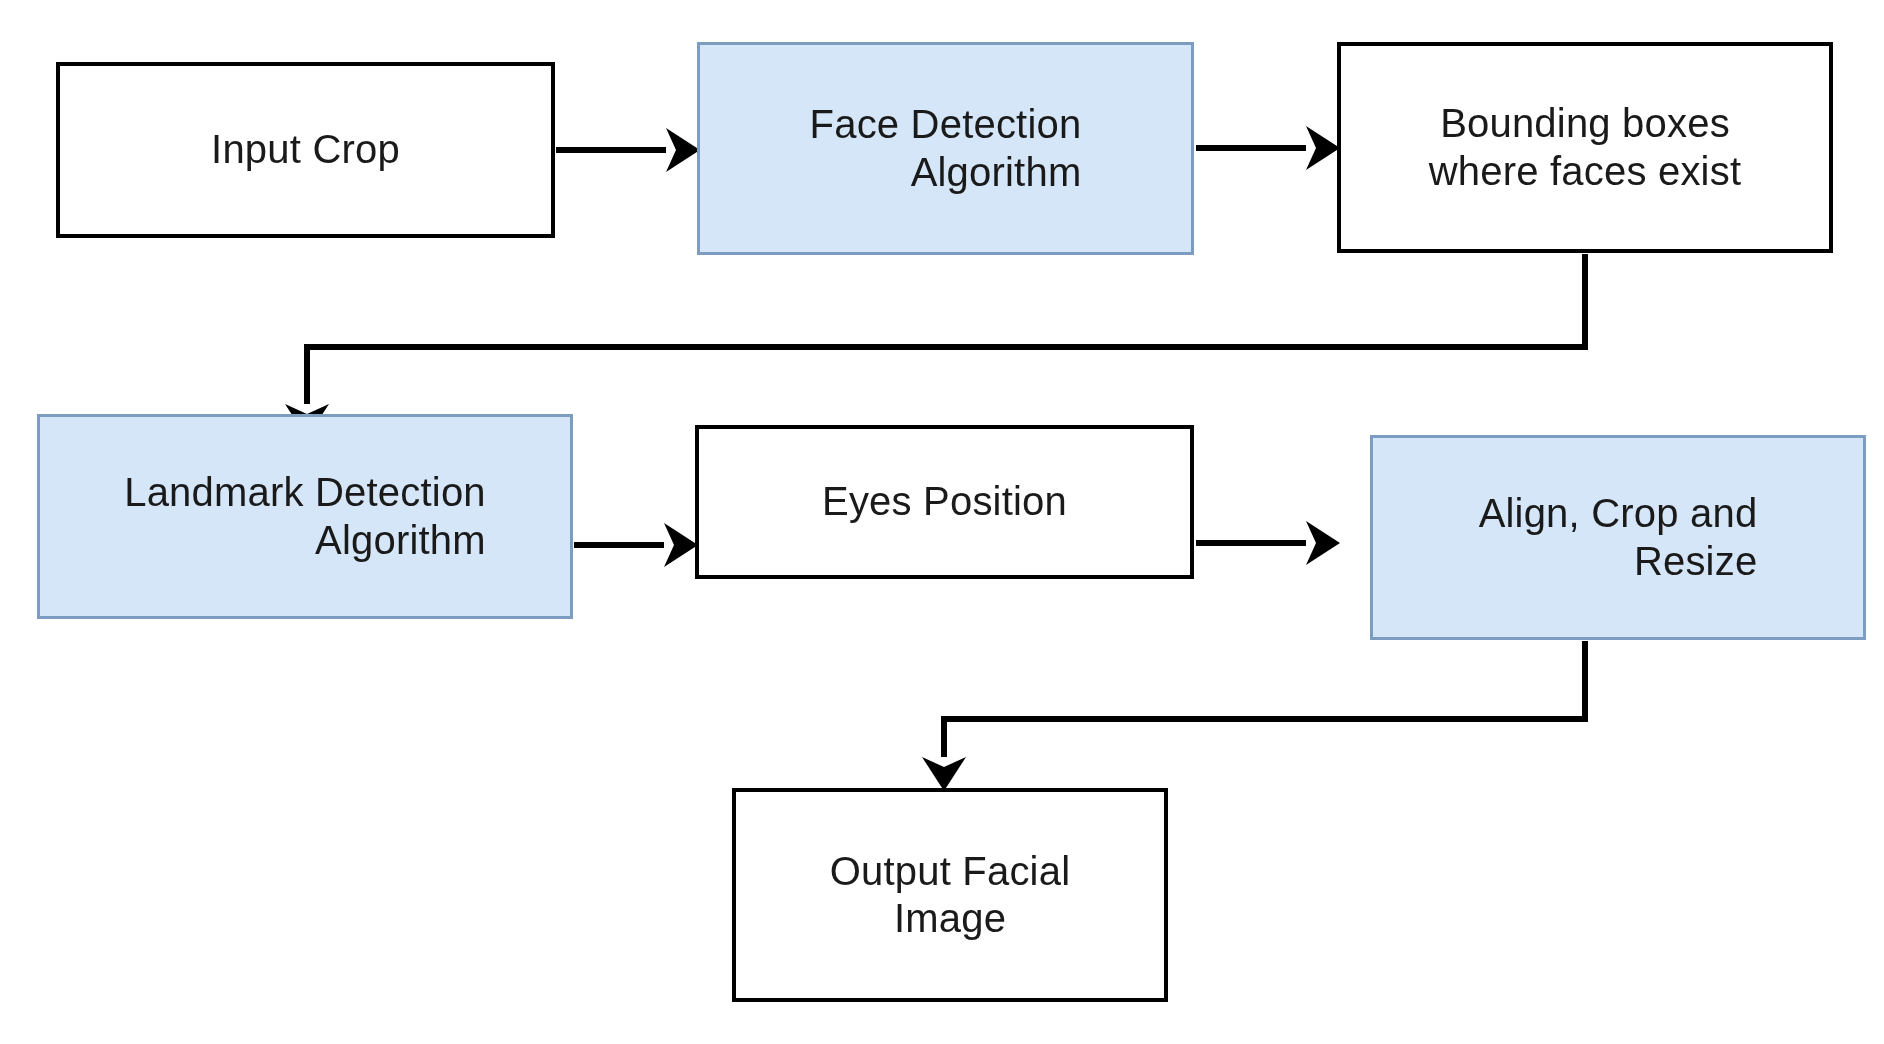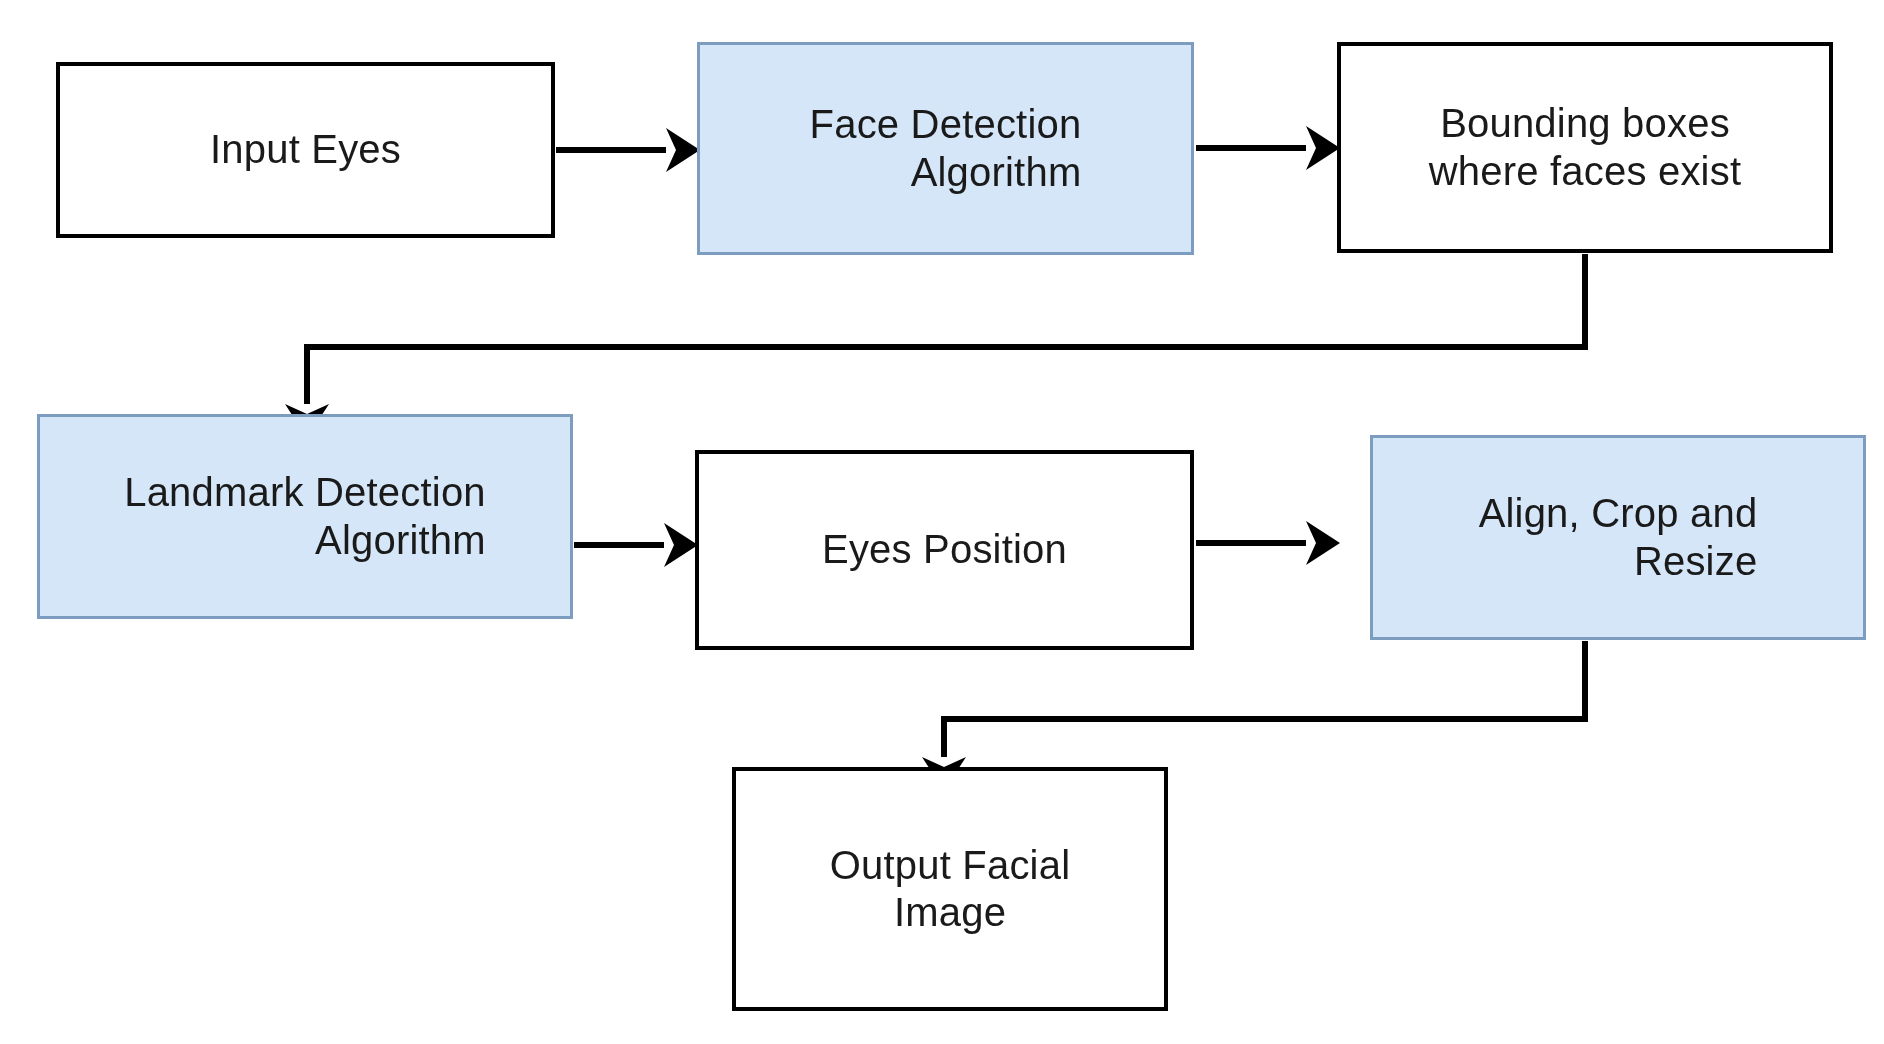--- a/index.html
+++ b/index.html
@@ -96,45 +96,45 @@
       <polygon class="edge-head" points="1306,521 1340,543 1306,565 1316,543"></polygon>
     </g>
 
     <g>
       <path class="edge-line" d="M 1585 641 L 1585 719 L 944 719 L 944 757"></path>
       <polygon class="edge-head" points="922,757 944,791 966,757 944,767"></polygon>
     </g>
   </svg>
 
   <div class="node node-plain" style="left:56px; top:62px; width:499px; height:176px;">
-    <span class="node-label">Input Eyes</span>
+    <span class="node-label">Input Crop</span>
   </div>
 
   <div class="node node-accent" style="left:697px; top:42px; width:497px; height:213px;">
     <span class="node-label">Face Detection
 Algorithm</span>
   </div>
 
   <div class="node node-plain" style="left:1337px; top:42px; width:496px; height:211px;">
     <span class="node-label">Bounding boxes
 where faces exist</span>
   </div>
 
   <div class="node node-accent" style="left:37px; top:414px; width:536px; height:205px;">
     <span class="node-label">Landmark Detection
 Algorithm</span>
   </div>
 
-  <div class="node node-plain" style="left:695px; top:450px; width:499px; height:200px;">
+  <div class="node node-plain" style="left:695px; top:425px; width:499px; height:154px;">
     <span class="node-label">Eyes Position</span>
   </div>
 
   <div class="node node-accent" style="left:1337px; top:435px; width:496px; height:205px;margin-left:33px;">
     <span class="node-label">Align, Crop and
 Resize</span>
   </div>
 
-  <div class="node node-plain" style="left:732px; top:767px; width:436px; height:244px;">
+  <div class="node node-plain" style="left:732px; top:788px; width:436px; height:214px;">
     <span class="node-label">Output Facial
 Image</span>
   </div>
 
 </div>
 
 </body></html>

